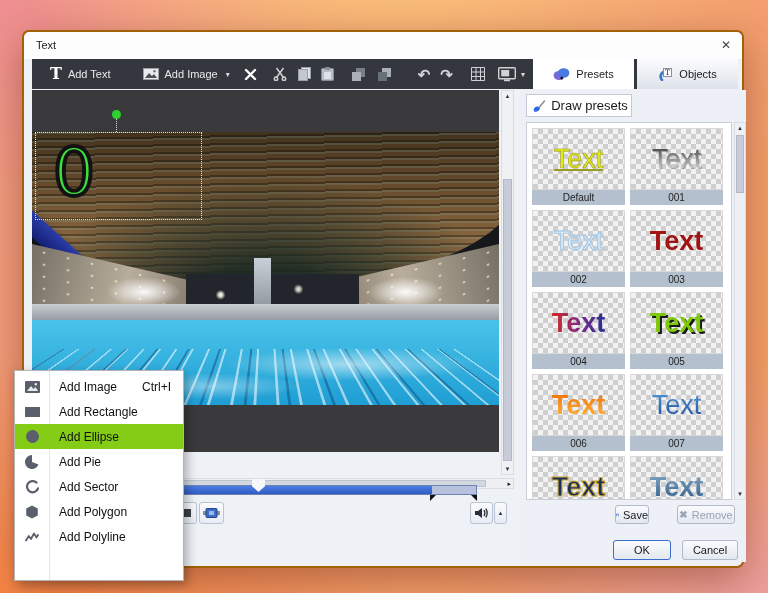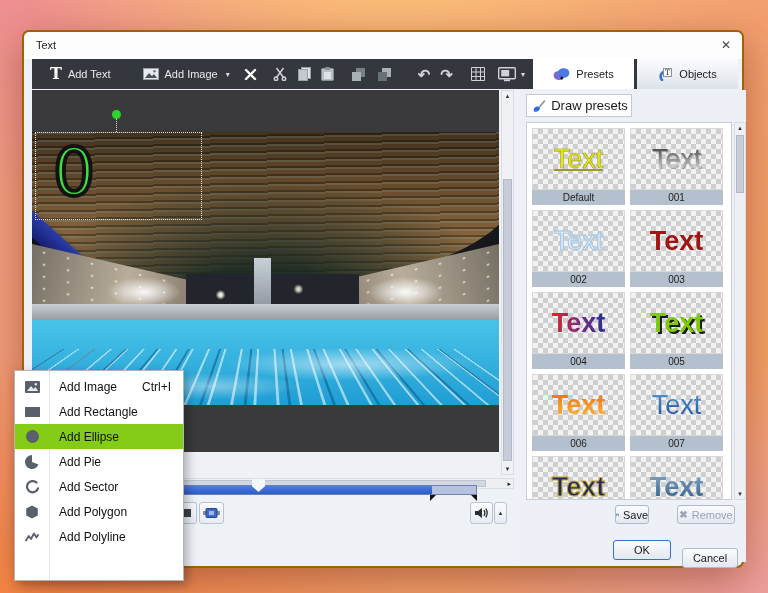--- a/index.html
+++ b/index.html
@@ -153,21 +153,21 @@
   .pscroll .arr { position:absolute; left:0; width:10px; text-align:center; font-size:6px; color:#333; cursor:pointer; }
   .pscroll .a-up { top:2px; } .pscroll .a-dn { bottom:2px; }
   .pscroll .thumb { position:absolute; left:1px; top:12px; width:8px; height:58px; background:#c7ccd8; border:1px solid #b2b8c6; cursor:pointer; }
 
   
   .btn { position:absolute; height:19px; background:linear-gradient(#fafbfd,#e3e8f1); border:1px solid #b0bac8;
     border-radius:3px; font-size:11px; color:#1a1a1a; display:flex; align-items:center; justify-content:center; gap:4px; cursor:pointer; }
   .btn-save { left:591px; top:473px; width:34px; }
   .btn-remove { left:653px; top:473px; width:58px; color:#9aa4b4; }
   .btn-ok { left:589px; top:508px; width:58px; height:20px; border:1px solid #3a6fd0; }
-  .btn-cancel { left:658px; top:508px; width:56px; height:20px;margin-top:8px; }
+  .btn-cancel { left:658px; top:508px; width:56px; height:20px; }
   .rm-x { font-size:10px; color:#9aa4b4; font-weight:bold; }
 
   
   .menu { position:absolute; left:14px; top:370px; width:170px; height:211px; background:#fff;
     border:1px solid #b4b4b4; box-shadow:3px 4px 10px rgba(0,0,0,.3); z-index:50; padding-top:3px; }
   .menu::before { content:""; position:absolute; left:34px; top:0; bottom:0; width:1px; background:#e4e4e4; }
   .mrow { position:relative; height:25px; display:flex; align-items:center; cursor:pointer; }
   .mrow.hl { background:#84cc16; }
   .mico { width:34px; display:flex; align-items:center; justify-content:center; flex:none; }
   .mlabel { font-size:12px; color:#101010; margin-left:10px; white-space:nowrap; }

